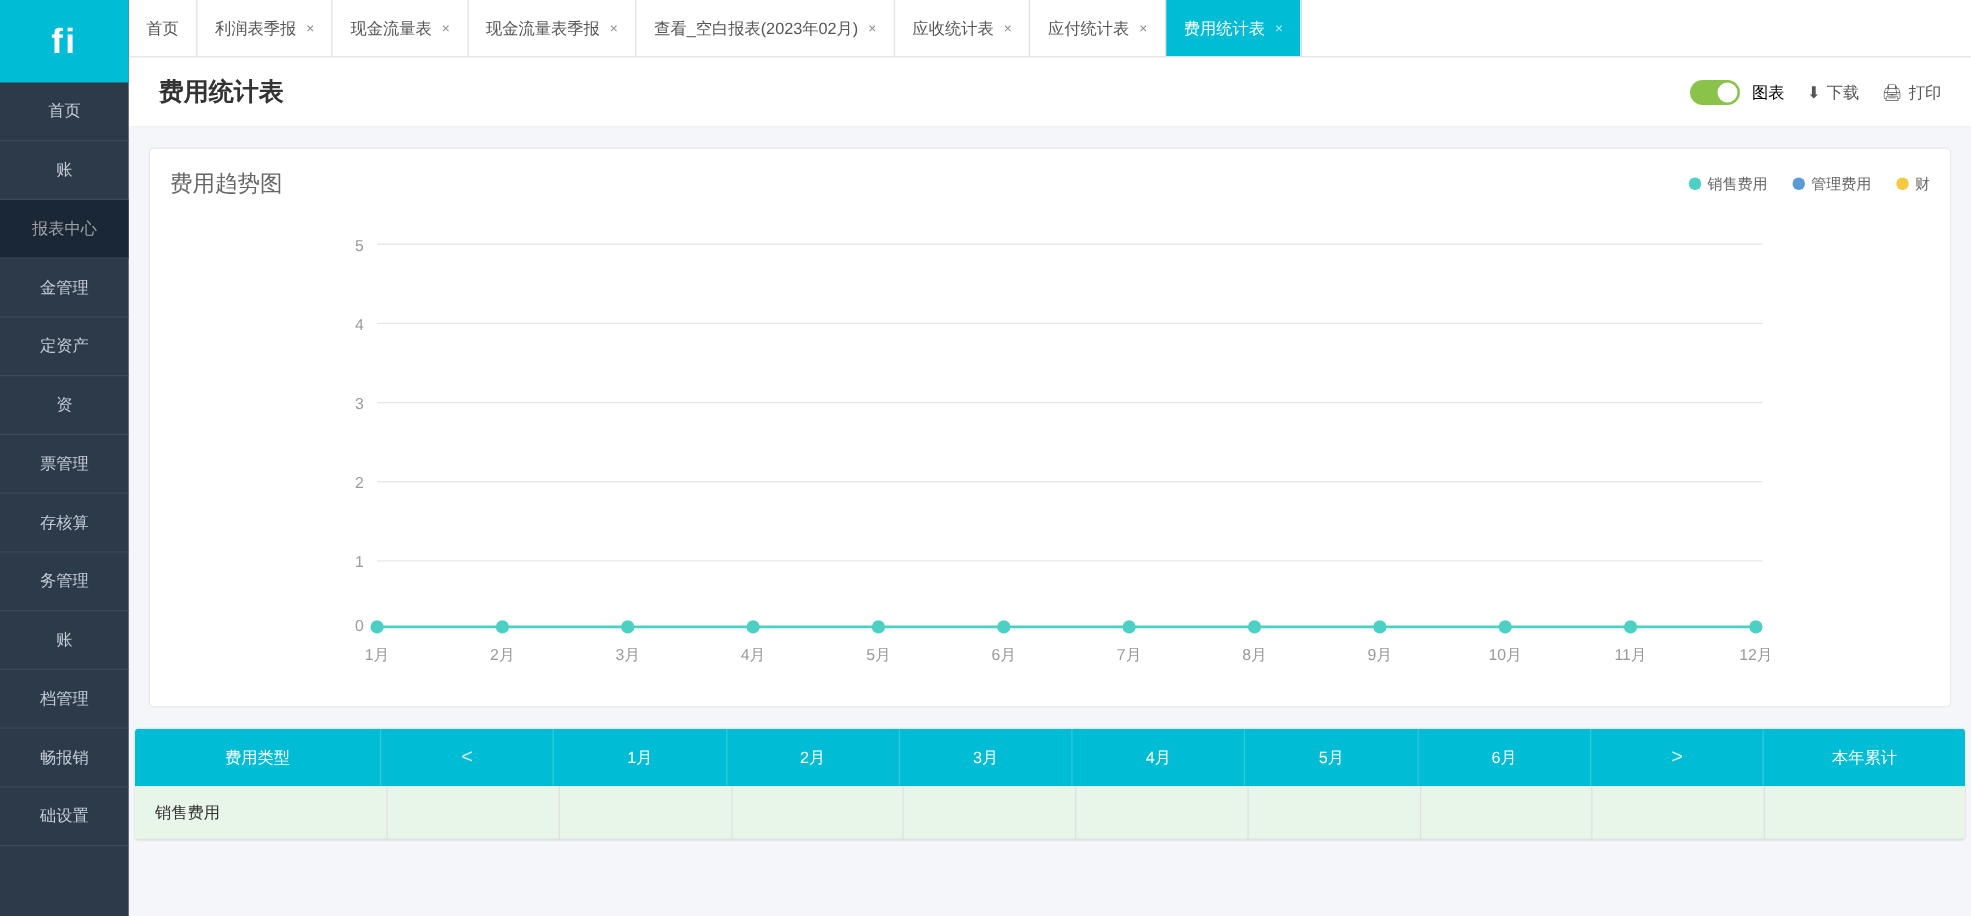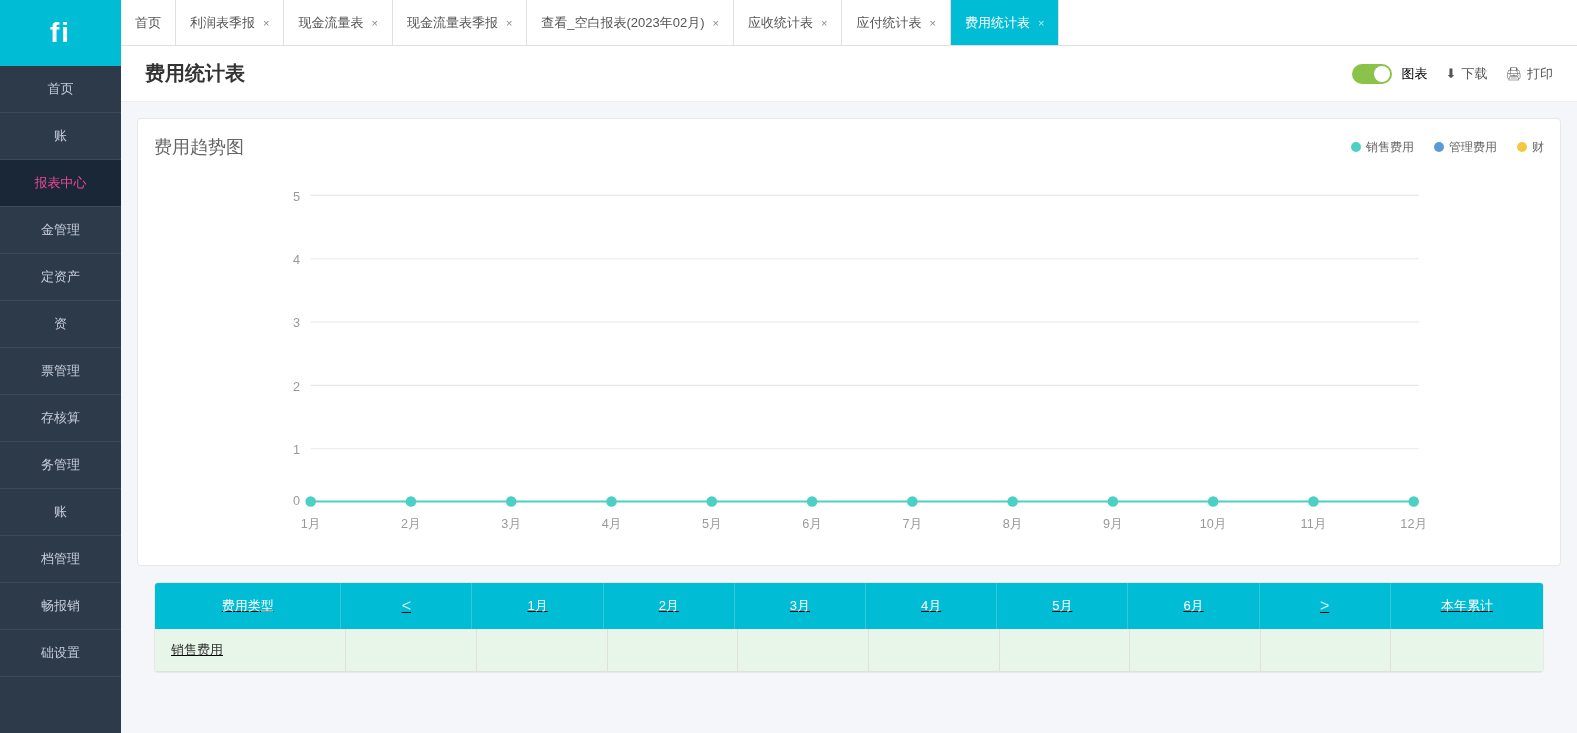--- a/index.html
+++ b/index.html
@@ -1,20 +1,20 @@
 <!DOCTYPE html>
 <html><head>
   <meta charset="utf-8">
   <style>
     * { box-sizing: border-box; margin: 0; padding: 0; }
     body { font-family: 'Microsoft YaHei', Arial, sans-serif; background: #f0f2f5; display: flex; height: 733px; overflow: hidden; font-size: 13px; }
 
     
     .sidebar {
-      width: 121px;
+      width: 103px;
       background: #2d3a4a;
       color: #c5cdd8;
       display: flex;
       flex-direction: column;
       flex-shrink: 0;
       height: 100%;
       overflow: hidden;
     }
     .sidebar-logo {
       background: #00bcd4;
@@ -28,21 +28,21 @@
       letter-spacing: 2px;
     }
     .sidebar-item {
       padding: 14px 0;
       text-align: center;
       font-size: 13px;
       color: #c5cdd8;
       cursor: pointer;
       border-bottom: 1px solid #3a4a5a;
     }
-    .sidebar-item.active { background: #1a2736; color: #ec4899; }
+    .sidebar-item.active { background: #1a2736; color: #a3a3a3; }
 
     
     .main {
       flex: 1;
       display: flex;
       flex-direction: column;
       overflow: hidden;
     }
 
     
@@ -174,25 +174,24 @@
     }
 
     
     .chart-container {
       width: 100%;
       height: 380px;
     }
 
     
     .table-section {
-      margin: 0 33px 16px;
+      margin: 0 4px 16px;
       border-radius: 4px;
       overflow: hidden;
       border: 1px solid #e8e8e8;
-      text-decoration: underline;
     }
     .table-header-row {
       display: flex;
       background: #00bcd4;
       color: white;
       font-size: 13px;
     }
     .th-cell {
       padding: 14px 10px;
       text-align: center;

